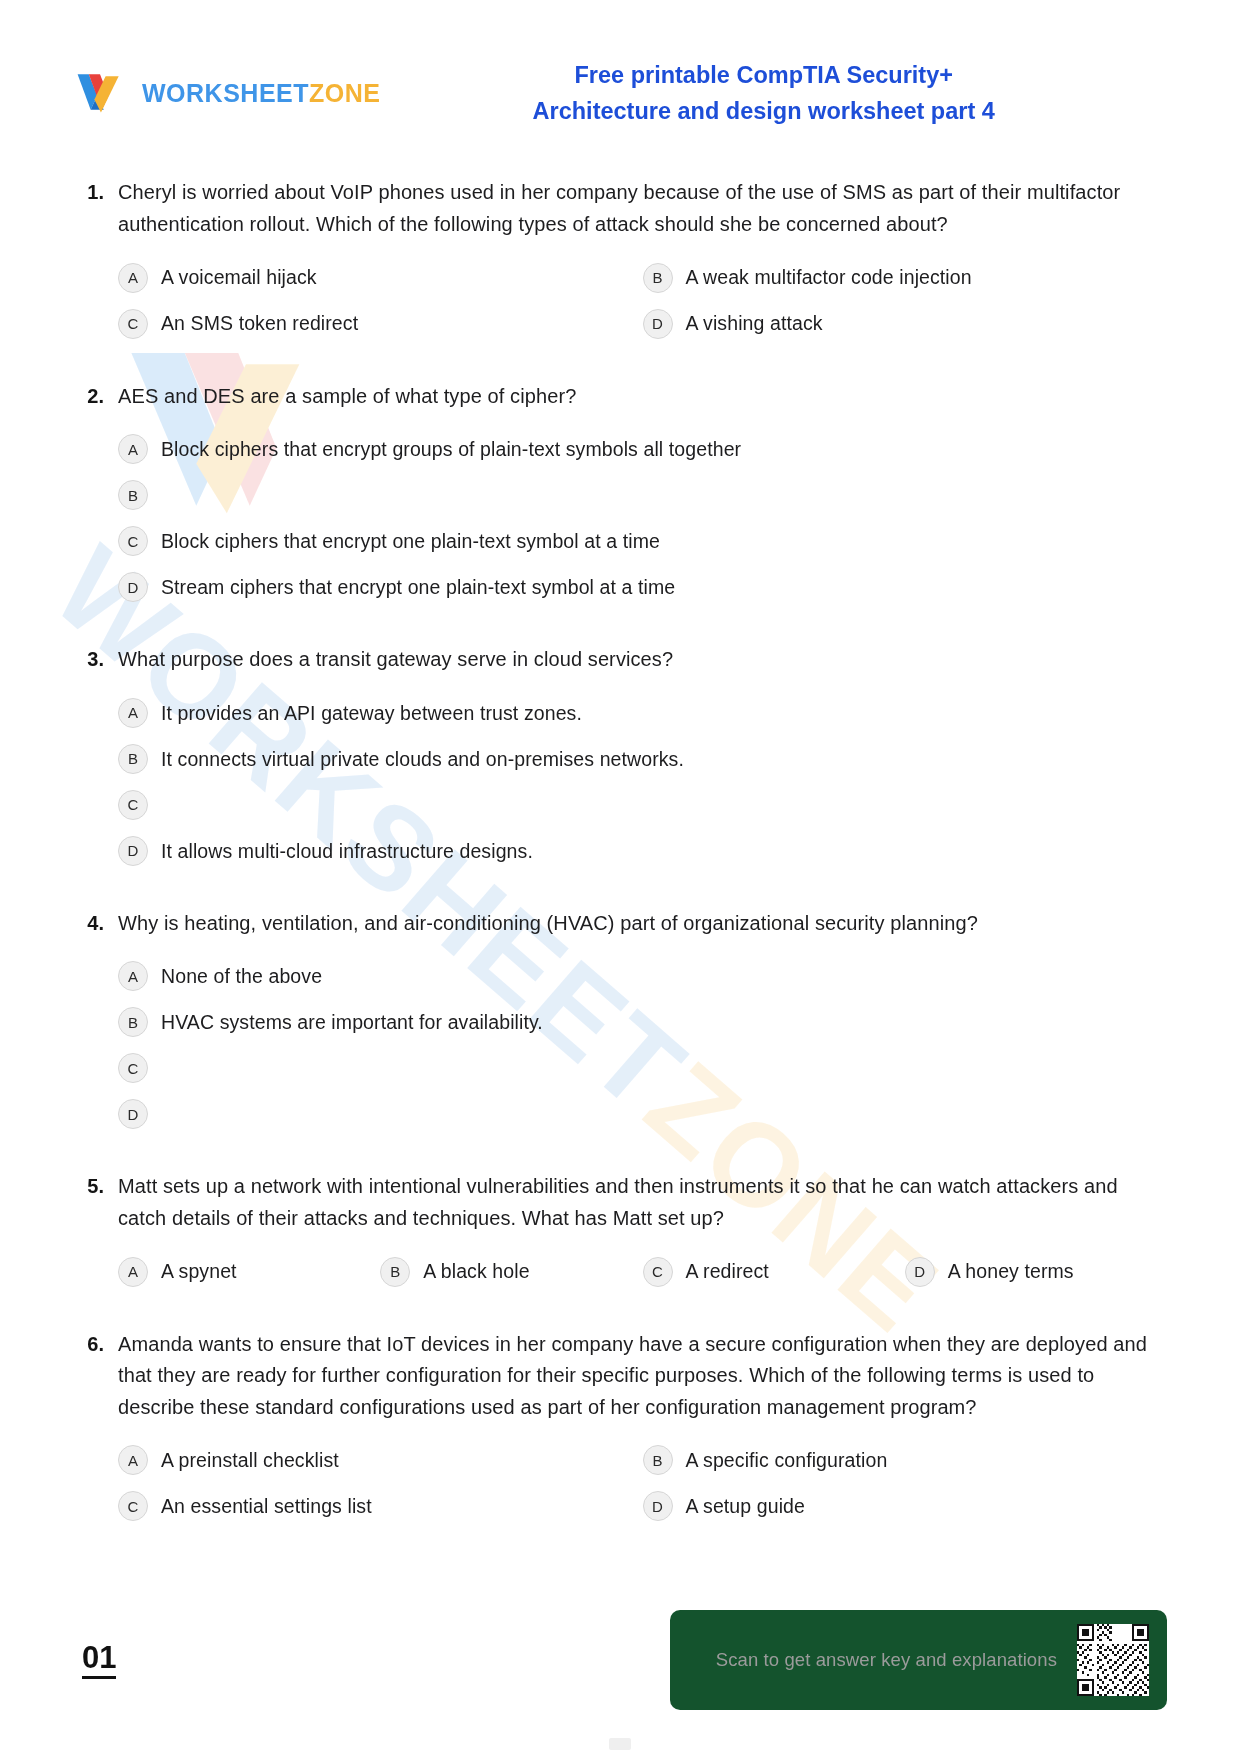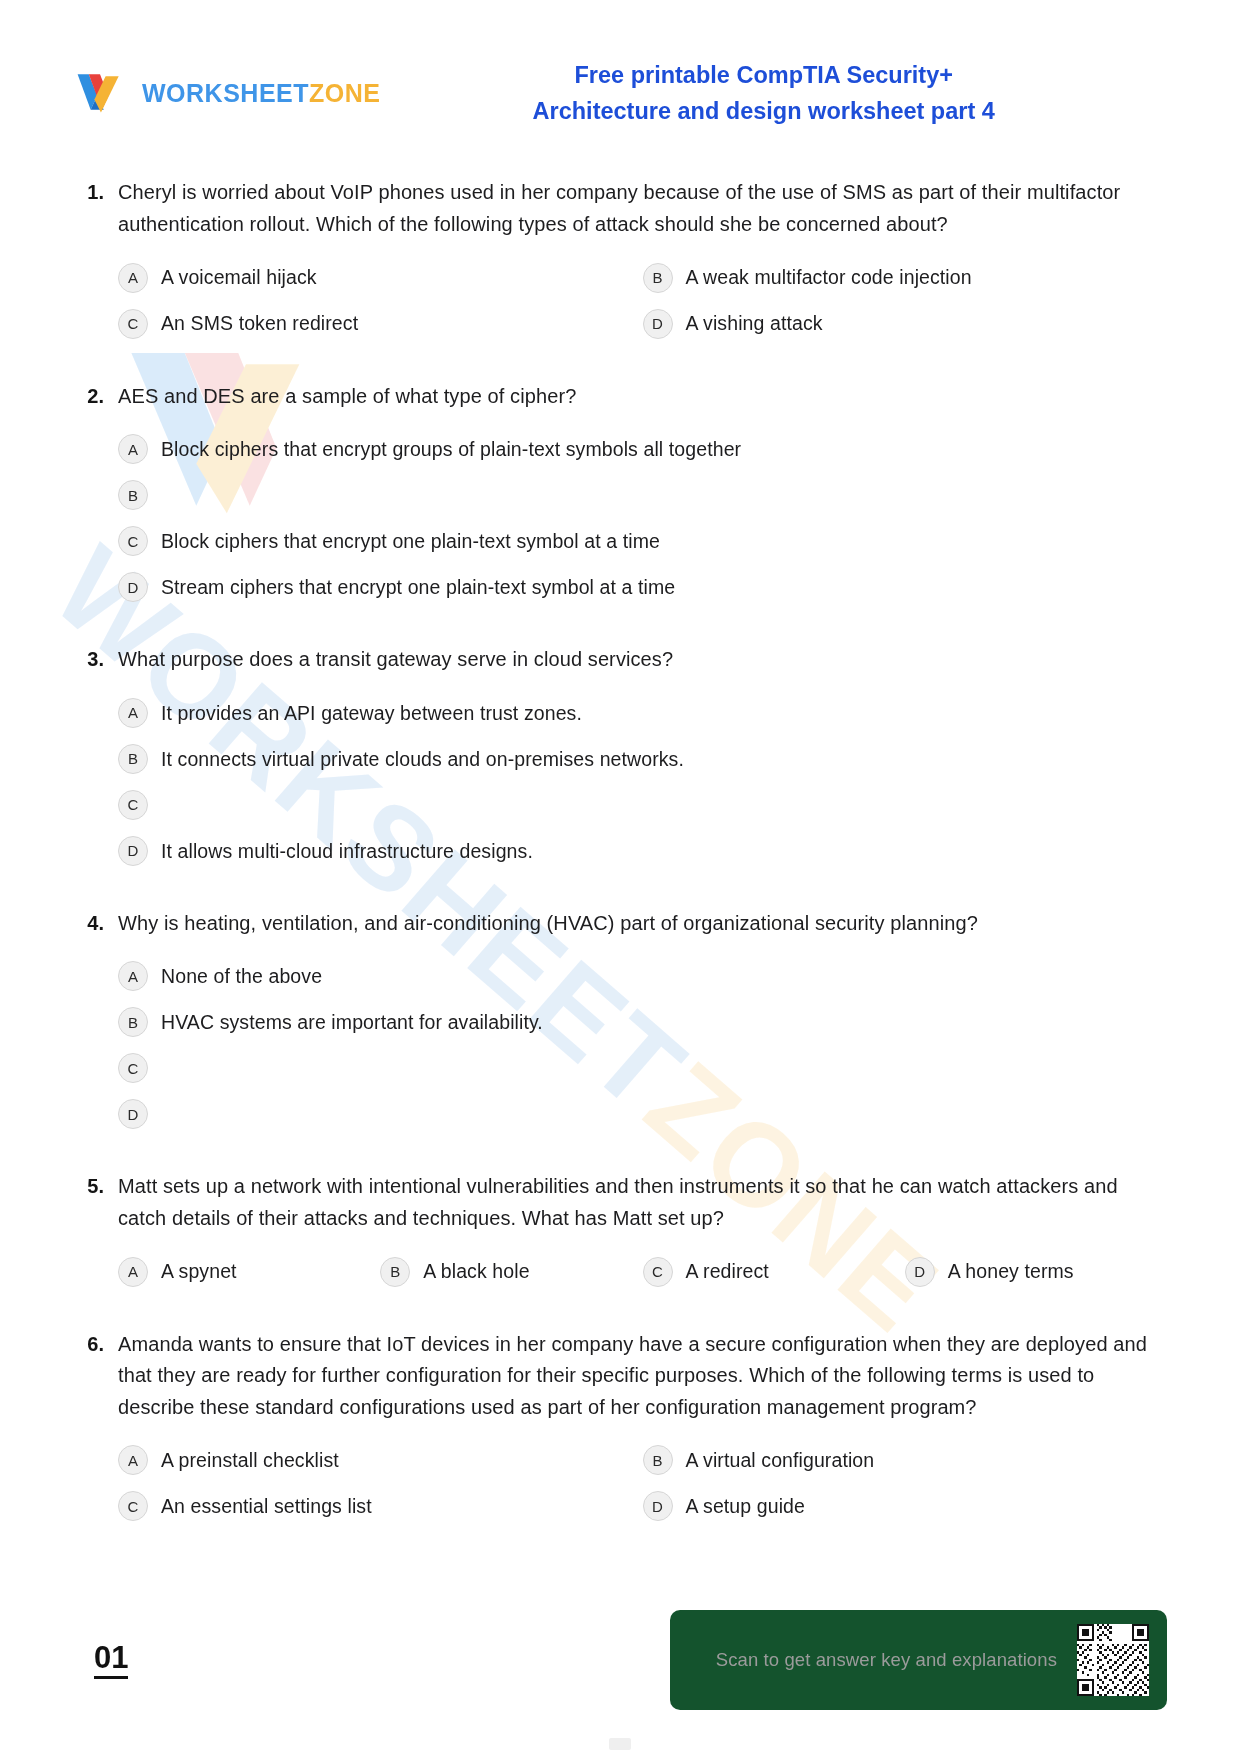--- a/index.html
+++ b/index.html
@@ -153,21 +153,21 @@
   .opt-label {
     font-size: 19.5px;
     line-height: 1.35;
     color: #1d1d1f;
     letter-spacing: 0.1px;
   }
 
   
   .footer {
     position: absolute;
-    left: 16px;
+    left: 4px;
     right: 0;
     bottom: 44px;
     z-index: 2;
     display: flex;
     align-items: center;
     padding: 0 72px 0 78px;
     box-sizing: border-box;
   }
   .page-num {
     font-size: 31px;
@@ -366,21 +366,21 @@
         <div class="q-num">6.</div>
         <div class="q-text">Amanda wants to ensure that IoT devices in her company have a secure configuration when they are deployed and that they are ready for further configuration for their specific purposes. Which of the following terms is used to describe these standard configurations used as part of her configuration management program?</div>
       </div>
       <div class="opts cols2">
         <div class="opt">
           <span class="opt-bubble">A</span>
           <span class="opt-label">A preinstall checklist</span>
         </div>
         <div class="opt">
           <span class="opt-bubble">B</span>
-          <span class="opt-label">A virtual configuration</span>
+          <span class="opt-label">A specific configuration</span>
         </div>
         <div class="opt">
           <span class="opt-bubble">C</span>
           <span class="opt-label">An essential settings list</span>
         </div>
         <div class="opt">
           <span class="opt-bubble">D</span>
           <span class="opt-label">A setup guide</span>
         </div>
       </div>

